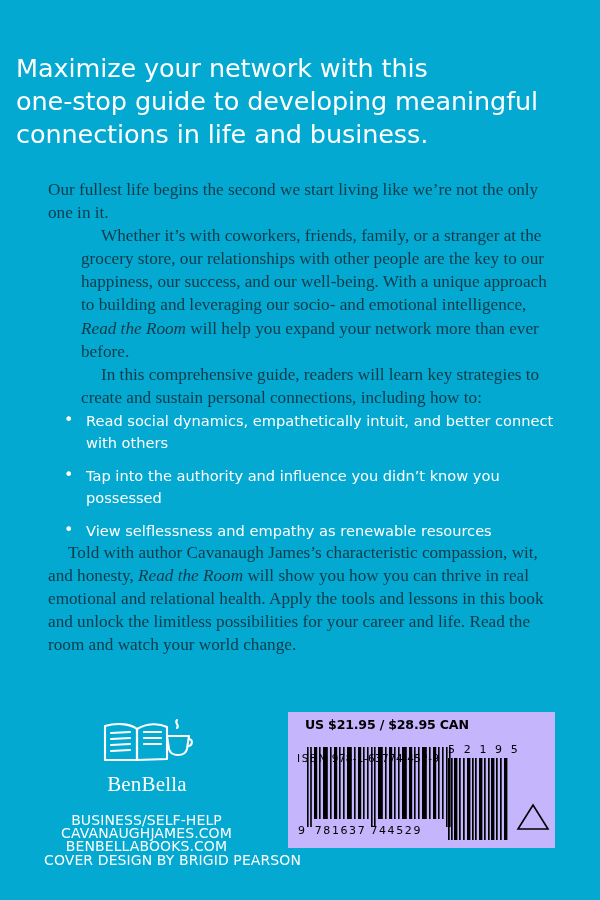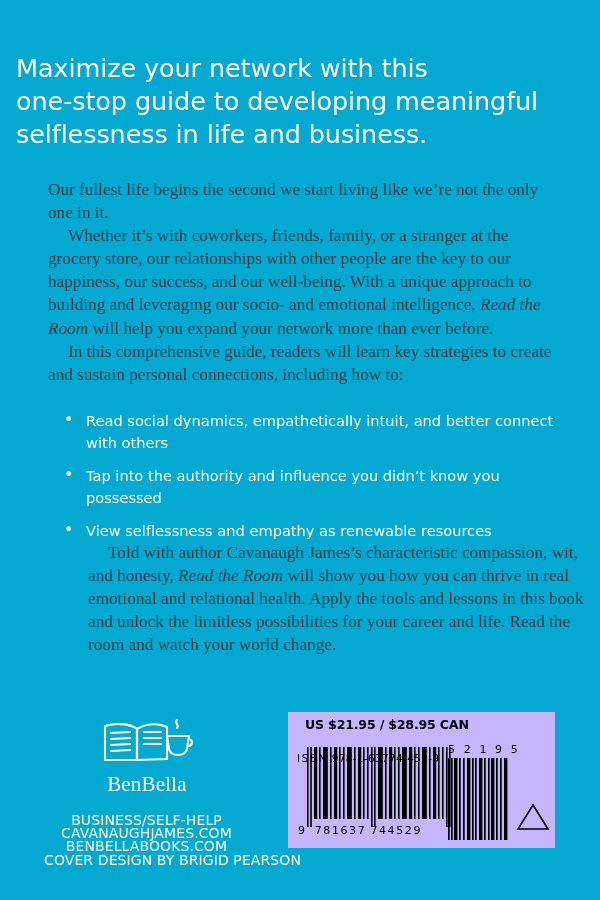--- a/index.html
+++ b/index.html
@@ -44,20 +44,21 @@
     color: #0d3b4a;
     font-family: "Liberation Serif", serif;
     font-size: 17.2px;
     line-height: 23.1px;
   }
   .body-copy p {
     margin: 0;
   }
   .body-copy p.indent {
     text-indent: 20px;
+    margin-left: 33px;
   }
   .body-copy em {
     font-style: italic;
   }
 
   
   .bullets {
     position: absolute;
     left: 62px;
     top: 398px;
@@ -89,21 +90,20 @@
   .closing {
     position: absolute;
     left: 48px;
     top: 541px;
     width: 512px;
     color: #0d3b4a;
     font-family: "Liberation Serif", serif;
     font-size: 17.2px;
     line-height: 23.1px;
     text-indent: 20px;
-    margin-left: 40px;
   }
   .closing em { font-style: italic; }
 
   
   .pub-block {
     position: absolute;
     left: 44px;
     top: 716px;
     width: 205px;
     text-align: center;
@@ -202,21 +202,21 @@
   }
 </style>
 </head>
 <body>
 
 <div class="cover">
 
   <div class="headline">
     <div>Maximize your network with this</div>
     <div>one-stop guide to developing meaningful</div>
-    <div>selflessness in life and business.</div>
+    <div>connections in life and business.</div>
   </div>
 
   <div class="body-copy">
     <p>Our fullest life begins the second we start living like we’re not the only one in it.</p>
     <p class="indent"><span>Whether it’s with coworkers, friends, family, or a stranger at the grocery store, our relationships with other people are the key to our happiness, our success, and our well-being. With a unique approach to building and leveraging our socio- and emotional intelligence, </span><em>Read the Room</em><span> will help you expand your network more than ever before.</span></p>
     <p class="indent">In this comprehensive guide, readers will learn key strategies to create and sustain personal connections, including how to:</p>
   </div>
 
   <ul class="bullets">
     <li>Read social dynamics, empathetically intuit, and better connect with others</li>

